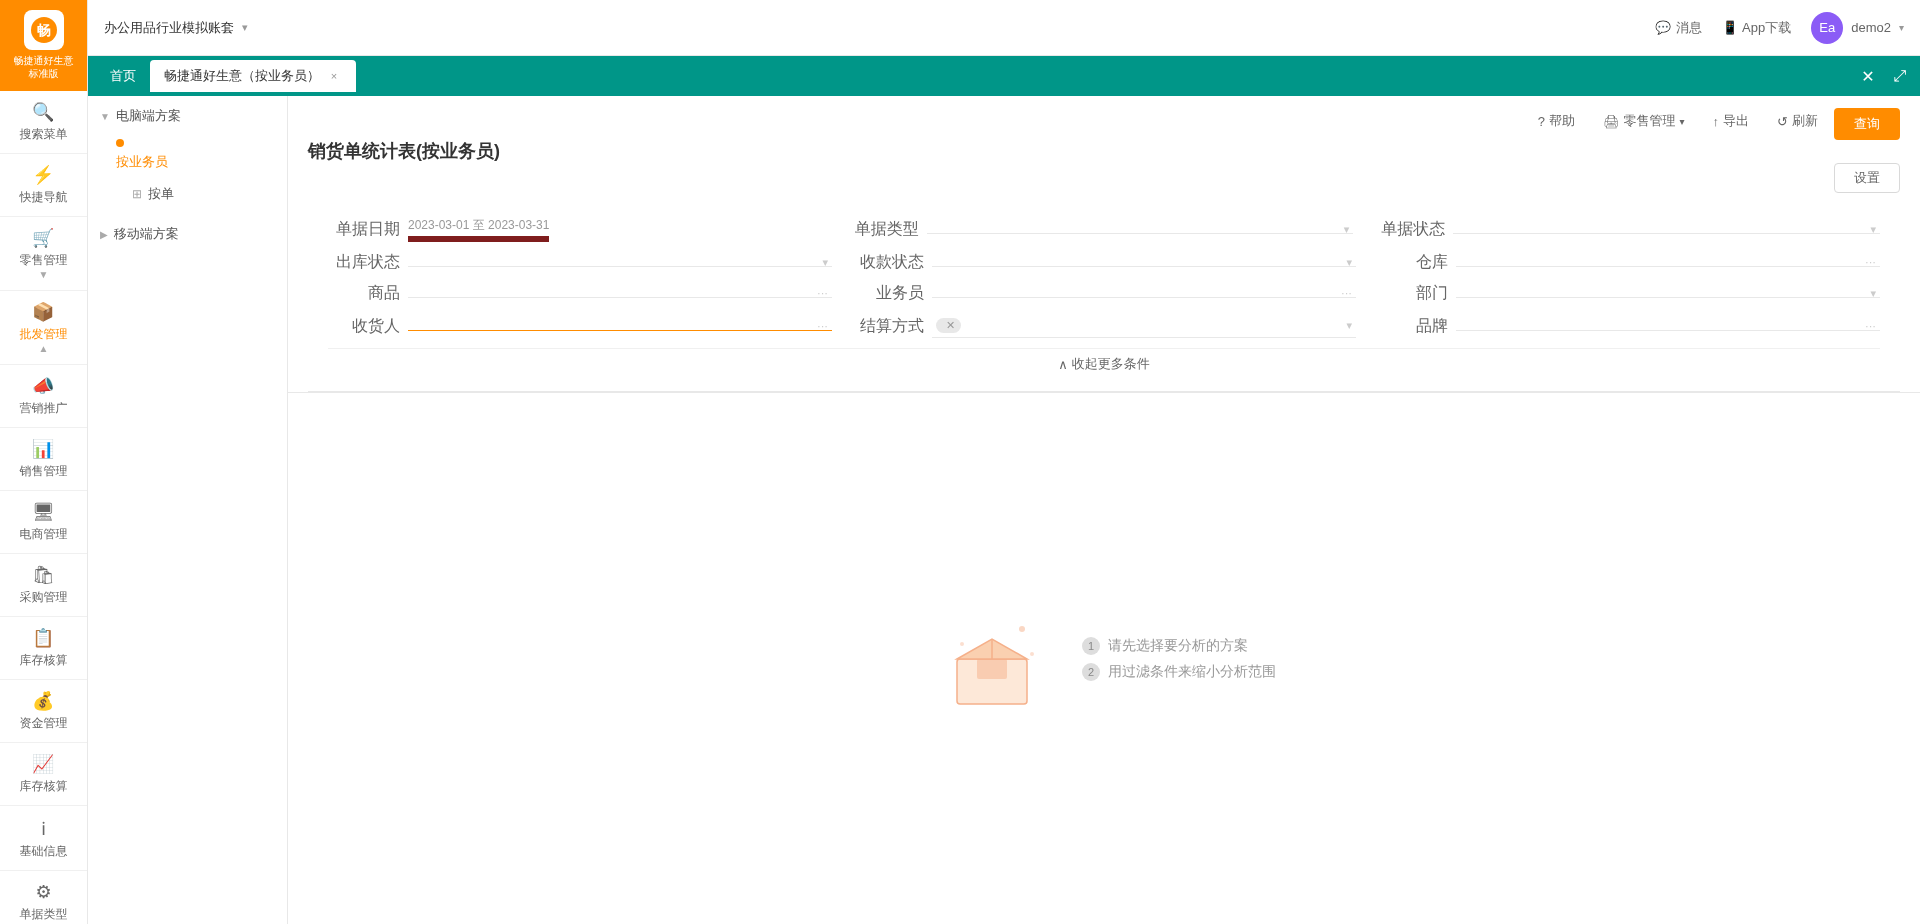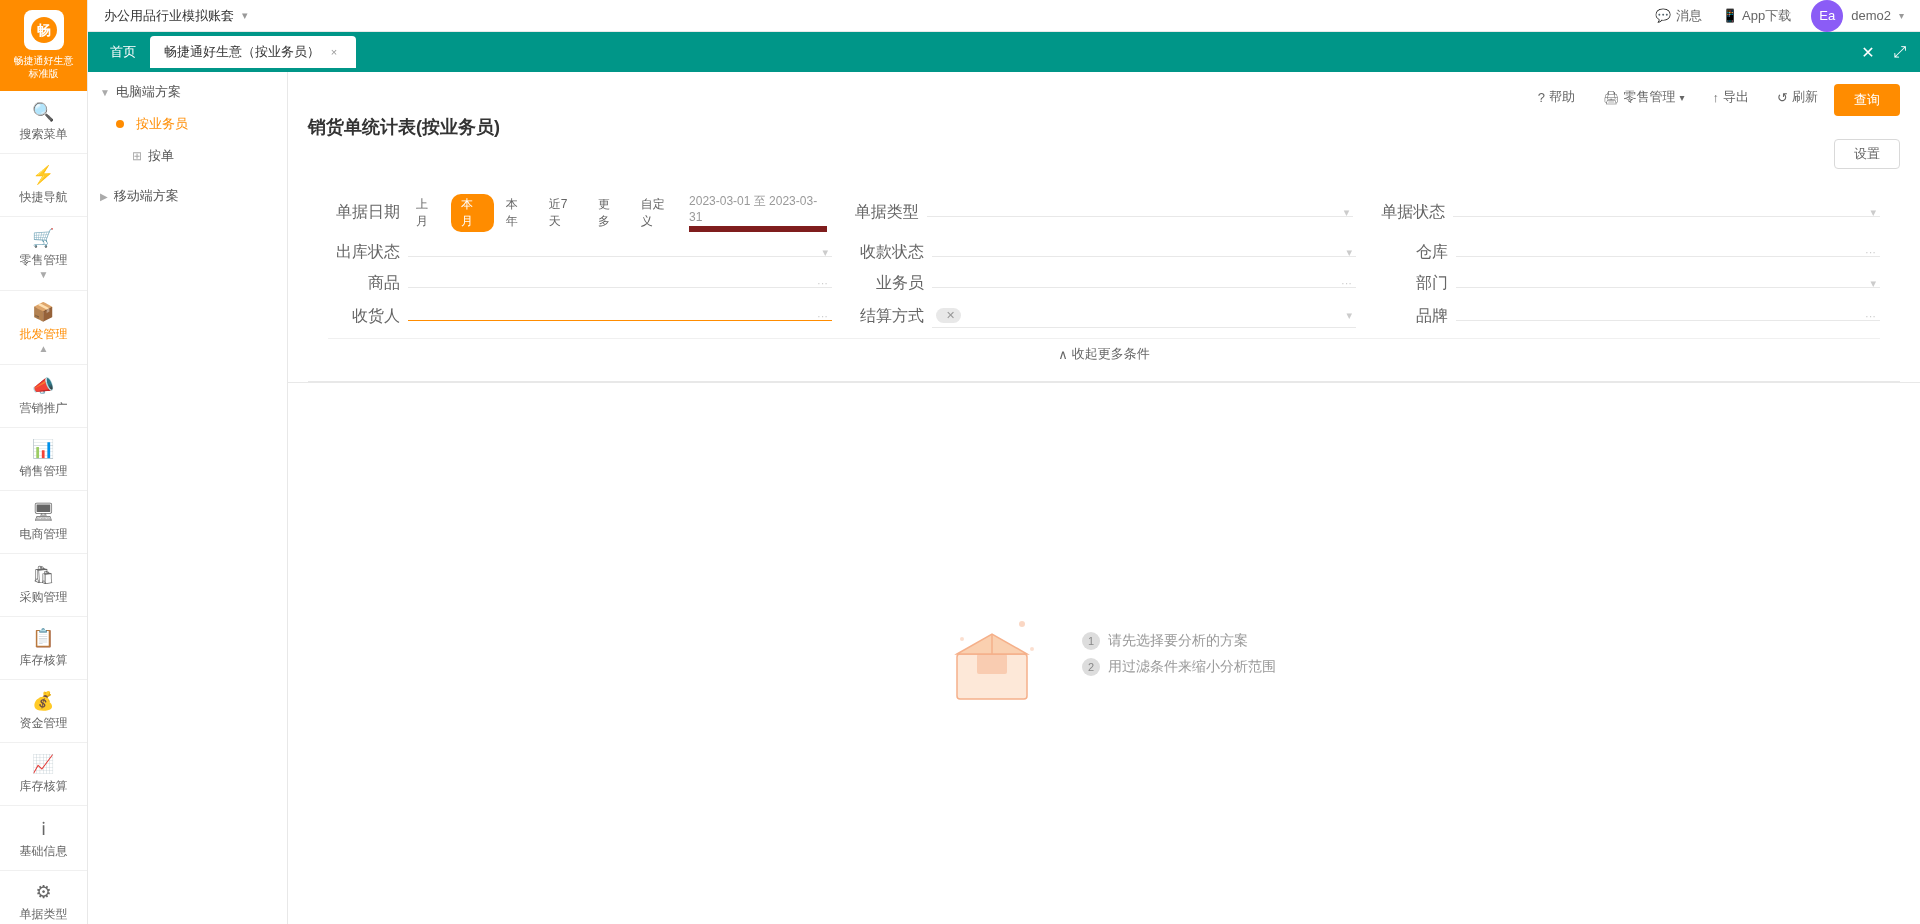--- a/index.html
+++ b/index.html
@@ -54,21 +54,21 @@
     
     .main {
       flex: 1;
       display: flex;
       flex-direction: column;
       overflow: hidden;
     }
 
     
     .top-header {
-      height: 32px;
+      height: 56px;
       background: #fff;
       display: flex;
       align-items: center;
       padding: 0 16px;
       border-bottom: 1px solid #e8e8e8;
       justify-content: space-between;
     }
     .top-header-left {
       display: flex;
       align-items: center;
@@ -194,26 +194,26 @@
       align-items: center;
       padding: 7px 12px;
       cursor: pointer;
       color: #555;
       font-size: 13px;
       gap: 6px;
     }
     .scheme-group-item .arrow { font-size: 10px; color: #aaa; }
     .scheme-sub-item {
       display: flex;
-      align-items: center;
       padding: 7px 12px 7px 28px;
       cursor: pointer;
       color: #555;
       font-size: 13px;
-      gap: 12px;
+      gap: 6px;
+      flex-direction: column;
     }
     .scheme-sub-item.active { color: #ff8c00; }
     .scheme-sub-item .dot {
       width: 8px;
       height: 8px;
       border-radius: 50%;
       background: #ff8c00;
       display: flex;
       align-items: center;
       justify-content: center;
@@ -597,28 +597,20 @@
               <button class="btn-setting">设置</button>
             </div>
           </div>
         </div>
 
         <div class="filter-area">
 
           <div class="filter-row">
             <span class="filter-label">单据日期</span>
             <div class="filter-date-group">
-              <div class="date-tabs">
-                <span class="date-tab">上月</span>
-                <span class="date-tab active">本月</span>
-                <span class="date-tab">本年</span>
-                <span class="date-tab">近7天</span>
-                <span class="date-tab">更多</span>
-                <span class="date-tab">自定义</span>
-              </div>
               <span class="date-range">2023-03-01 至 2023-03-31</span>
             </div>
             <span class="filter-label">单据类型</span>
             <div class="filter-control" style="flex:1; margin-right:20px;">
               <span class="placeholder"></span>
               <span class="suffix">▾</span>
             </div>
             <span class="filter-label">单据状态</span>
             <div class="filter-control" style="flex:1; margin-right:0;">
               <span class="placeholder"></span>

